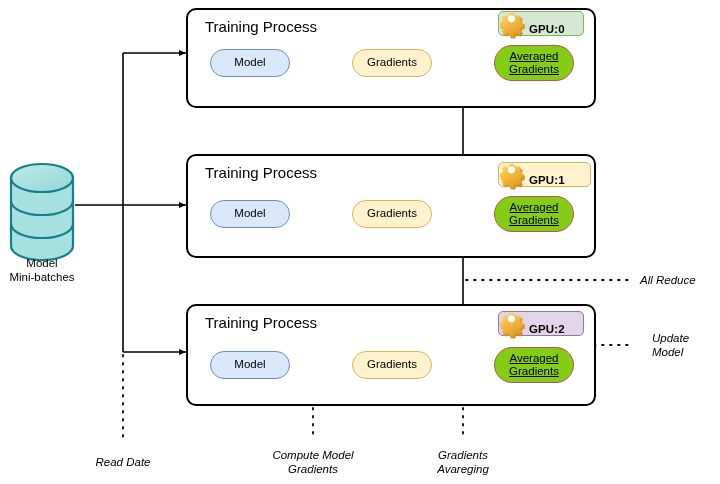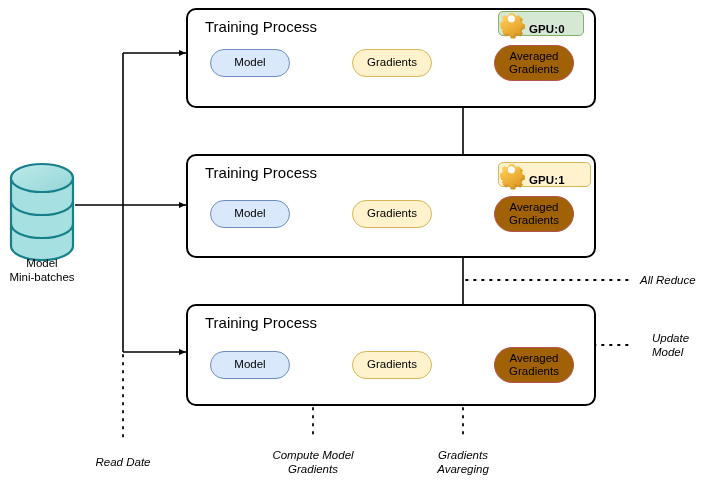--- a/index.html
+++ b/index.html
@@ -78,21 +78,21 @@
     display: flex;
     align-items: center;
     justify-content: center;
     text-align: center;
     font-size: 11.5px;
     line-height: 13.5px;
     color: #000000;
   }
   .node-model    { background:#dae8fc; border:1.4px solid #6c8ebf; }
   .node-grad     { background:#fff2cc; border:1.4px solid #d6b656; }
-  .node-avg      { background:#a16207; border:1.4px solid #b85450; }
+  .node-avg      { background:#84cc16; border:1.4px solid #b85450;text-decoration:underline; }
 
   
   .db-wrap { position: absolute; }
   .db-caption {
     position: absolute;
     text-align: center;
     font-size: 11.5px;
     line-height: 14px;
     white-space: nowrap;
   }
@@ -281,20 +281,40 @@
     <span>Gradients</span>
   </div>
   <div class="node node-avg" style="left:494px; top:196px; width:80px; height:36px; flex-direction:column;">
     <span>Averaged</span>
     <span>Gradients</span>
   </div>
 
   <div class="proc-box" style="left:186px; top:304px; width:410px; height:102px;">
     <div class="proc-title">Training Process</div>
   </div>
+  <div class="gpu-badge" style="left:498px; top:311px; width:86px; background:#e1d5e7; border:1.4px solid #9673a6;">
+    <svg class="gear-icon" viewBox="0 0 36 34">
+      <g transform="translate(18,18)">
+        <path d="M-4,-15 L4,-15 L5.4,-10.6 L9.6,-9 L13.4,-11.4 L18.6,-6.2 L16.2,-2.4
+                 L17.8,1.8 L22,3.2 L22,11 L17.8,12.4 L16.2,16.6 L18.6,20.4
+                 L13.4,25.6 L9.6,23.2 L5.4,24.8 L4,29 L-4,29 L-5.4,24.8
+                 L-9.6,23.2 L-13.4,25.6 L-18.6,20.4 L-16.2,16.6 L-17.8,12.4
+                 L-22,11 L-22,3.2 L-17.8,1.8 L-16.2,-2.4 L-18.6,-6.2
+                 L-13.4,-11.4 L-9.6,-9 L-5.4,-10.6 Z" transform="scale(0.54) translate(0,-4)" fill="url(#gearGrad2)" opacity="0.95"></path>
+        <path d="M-4,-15 L4,-15 L5.4,-10.6 L9.6,-9 L13.4,-11.4 L18.6,-6.2 L16.2,-2.4
+                 L17.8,1.8 L22,3.2 L22,11 L17.8,12.4 L16.2,16.6 L18.6,20.4
+                 L13.4,25.6 L9.6,23.2 L5.4,24.8 L4,29 L-4,29 L-5.4,24.8
+                 L-9.6,23.2 L-13.4,25.6 L-18.6,20.4 L-16.2,16.6 L-17.8,12.4
+                 L-22,11 L-22,3.2 L-17.8,1.8 L-16.2,-2.4 L-18.6,-6.2
+                 L-13.4,-11.4 L-9.6,-9 L-5.4,-10.6 Z" transform="scale(0.52) translate(-3,-8)" fill="url(#gearGrad)"></path>
+        <circle cx="-1.6" cy="-6.2" r="3.6" fill="#ffffff"></circle>
+      </g>
+    </svg>
+    <span class="gpu-label">GPU:2</span>
+  </div>
   <div class="node node-model" style="left:210px; top:351px; width:80px; height:28px;">
     <span>Model</span>
   </div>
   <div class="node node-grad" style="left:352px; top:351px; width:80px; height:28px;">
     <span>Gradients</span>
   </div>
   <div class="node node-avg" style="left:494px; top:347px; width:80px; height:36px; flex-direction:column;">
     <span>Averaged</span>
     <span>Gradients</span>
   </div>

